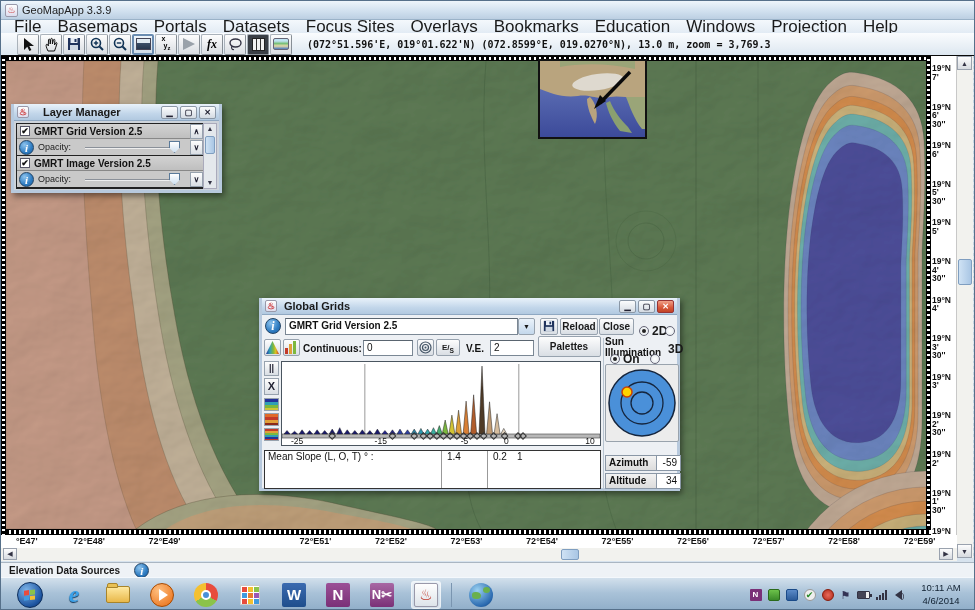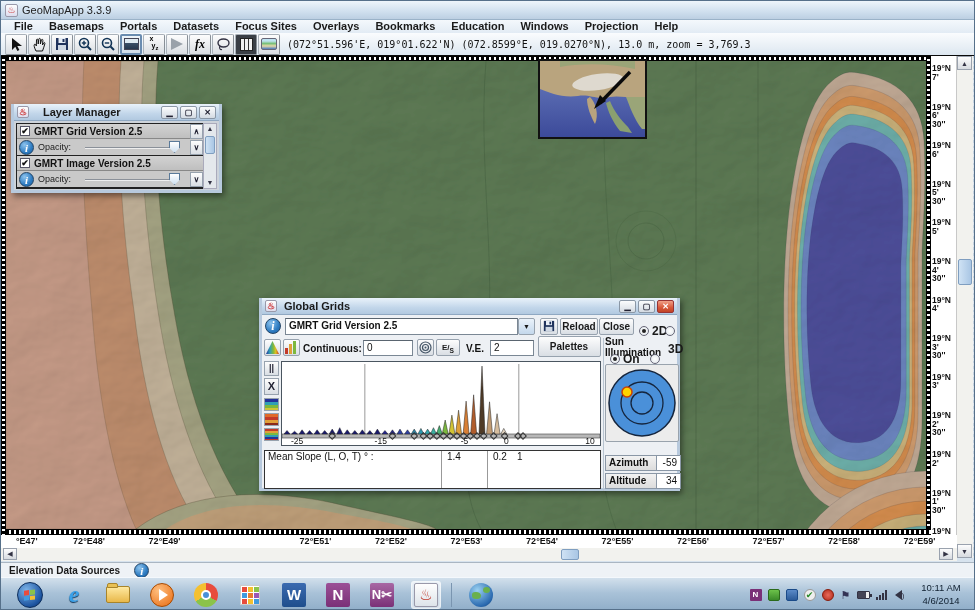--- a/index.html
+++ b/index.html
@@ -9,29 +9,29 @@
   .abs{position:absolute;}
 
   
   .titlebar{position:absolute;left:0;top:0;width:975px;height:19px;
     background:linear-gradient(#eef5fb,#cfdfee 60%,#bccfe2);border-bottom:1px solid #9ab2c8;
     display:flex;align-items:center;padding-left:4px;font-size:11px;color:#222;}
   .java-cup{width:13px;height:13px;margin-right:4px;background:linear-gradient(#fefefe,#dde);border:1px solid #99a;
     border-radius:2px;color:#c33;font-size:9px;line-height:11px;text-align:center;}
   .menubar{position:absolute;left:0;top:19px;width:975px;height:12px;height:13px;
     background:linear-gradient(#f4f8fc,#e2ebf4);display:flex;align-items:center;padding-left:5px;}
-  .menu-item{font-size:11px;font-weight:bold;color:#1a1a1a;padding:0 8px;line-height:13px;}
+  .menu-item{font-size:17px;font-weight:normal;color:#1a1a1a;padding:0 8px;line-height:13px;}
   .toolbar{position:absolute;left:0;top:32px;width:975px;height:23px;
-    background:linear-gradient(#fafcfe,#dde7f0);display:flex;align-items:center;padding-left:4px;border-bottom:1px solid #0a0a0a;}
+    background:linear-gradient(#fafcfe,#dde7f0);display:flex;align-items:center;padding-left:16px;border-bottom:1px solid #0a0a0a;}
   .tbtn{width:22px;height:21px;margin-right:1px;background:linear-gradient(#fdfdfd,#d9dde2);
     border:1px solid #aab2ba;border-right-color:#888f96;border-bottom-color:#888f96;border-radius:2px;
     display:flex;align-items:center;justify-content:center;position:relative;font-size:11px;}
   .tbtn.sel{border:2px solid #6a8cb0;background:linear-gradient(#eef4fa,#cfdce8);}
   .tbtn.dark{background:#3a3f46;}
-  .coords{font-family:"DejaVu Sans Mono",monospace;font-size:10px;font-weight:normal;color:#111;margin-left:6px;letter-spacing:0;}
+  .coords{font-family:"DejaVu Sans Mono",monospace;font-size:10px;font-weight:bold;color:#111;margin-left:14px;letter-spacing:0;}
 
   
   .ico-grid{width:13px;height:13px;background:
      linear-gradient(#fff,#fff) , repeating-linear-gradient(90deg,#fff 0 3px,#222 3px 4px),repeating-linear-gradient(#fff 0 3px,#222 3px 4px);
      background:repeating-linear-gradient(90deg,#f2f2f2 0 3px,#333 3px 4px),repeating-linear-gradient(#f2f2f2 0 3px,#333 3px 4px);border:1px solid #222;}
   .ico-fx{font-style:italic;font-weight:bold;font-size:12px;font-family:"Liberation Serif",serif;}
   .ico-xyz{font-size:7px;font-weight:bold;line-height:7px;}
   .ico-tri{width:0;height:0;border-left:12px solid #9aa2aa;border-top:6px solid transparent;border-bottom:6px solid transparent;}
   .ico-map{width:16px;height:12px;border:1px solid #667;background:linear-gradient(#bfe3f2 20%,#79c07a 45%,#e7d9a8 70%,#4a7bc0);border-radius:2px;}
   .ico-img{width:15px;height:12px;border:1px solid #445;background:linear-gradient(#dfeaf2 40%,#3b4f68 41%,#26374e);}

